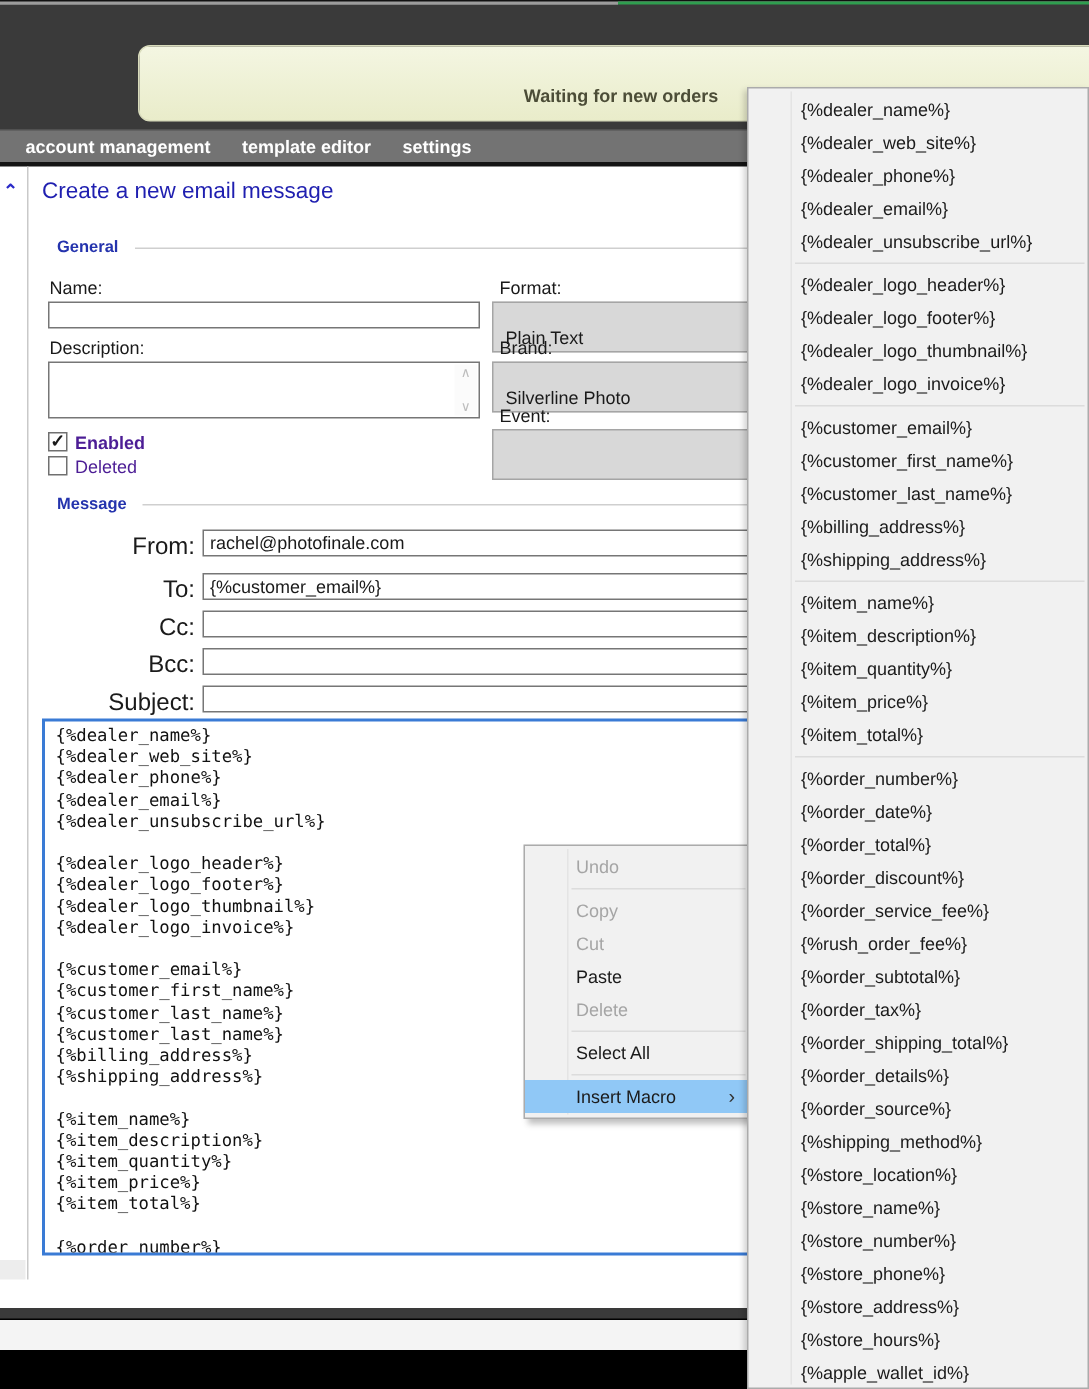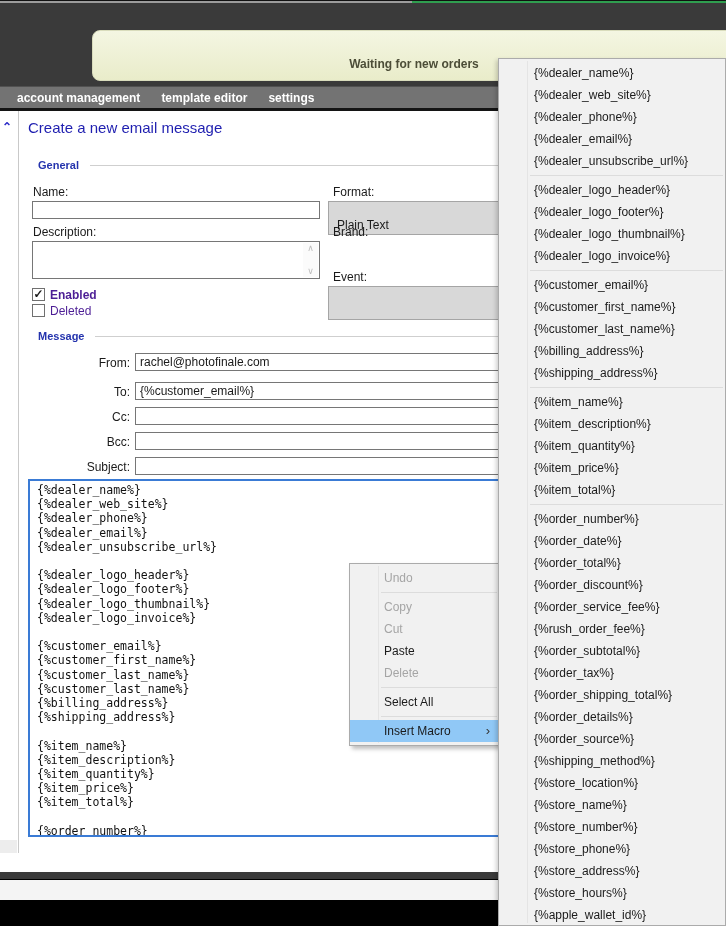--- a/index.html
+++ b/index.html
@@ -42,21 +42,21 @@
   .scroll-arrow{color:#bdbdbd;font-size:9px;line-height:9px;}
 
   .checkbox{position:absolute;width:13px;height:13px;background:#fff;border:1px solid #707070;box-sizing:border-box;
             display:flex;align-items:center;justify-content:center;cursor:pointer;}
   .checkmark{font-size:12px;font-weight:bold;color:#1a1a1a;line-height:10px;margin-top:-2px;}
   .cb-label{position:absolute;font-size:12px;color:#4c1d95;}
   .cb-label.bold{font-weight:bold;}
 
   
   .mrow{position:absolute;left:0;top:0;width:0;height:0;}
-  .mlabel{position:absolute;width:90px;left:40px;text-align:right;font-size:12px;color:#1a1a1a;}
+  .mlabel{position:absolute;width:90px;left:40px;text-align:right;font-size:16px;color:#1a1a1a;}
   .minput{position:absolute;left:135px;width:375px;height:18px;background:#fff;border:1px solid #767676;box-sizing:border-box;
           font-size:12px;color:#1a1a1a;padding:1px 4px;line-height:14px;white-space:nowrap;overflow:hidden;}
 
   
   .body-editor{position:absolute;left:28px;top:479px;width:482px;height:358px;background:#fff;
                border:2px solid #3a7bd5;box-sizing:border-box;padding:2px 0 0 7px;
                font-family:"DejaVu Sans Mono",monospace;font-size:11.5px;line-height:14.2px;color:#111;
                white-space:pre;overflow:hidden;}
 
   
@@ -125,20 +125,21 @@
     <span class="checkmark">✓</span>
   </div>
   <span class="cb-label bold" style="left:50px;top:288px;">Enabled</span>
   <div class="checkbox" style="left:32px;top:304px;"></div>
   <span class="cb-label" style="left:50px;top:304px;">Deleted</span>
 
   <span class="flabel" style="left:333px;top:185px;">Format:</span>
   <div class="combo" style="left:328px;top:201px;width:182px;height:19px;">Plain Text</div>
 
   <span class="flabel" style="left:333px;top:225px;">Brand:</span>
+  <div class="combo" style="left:328px;top:241px;width:182px;height:19px;">Silverline Photo</div>
 
   <span class="flabel" style="left:333px;top:270px;">Event:</span>
   <div class="combo" style="left:328px;top:286px;width:182px;height:20px;"></div>
 
   <span class="legend" style="left:38px;top:330px;">Message</span>
   <div class="legend-line" style="left:95px;top:336px;width:417px;"></div>
 
   <div>
       <div class="mrow">
         <span class="mlabel" style="top: 356px;">From:</span>

